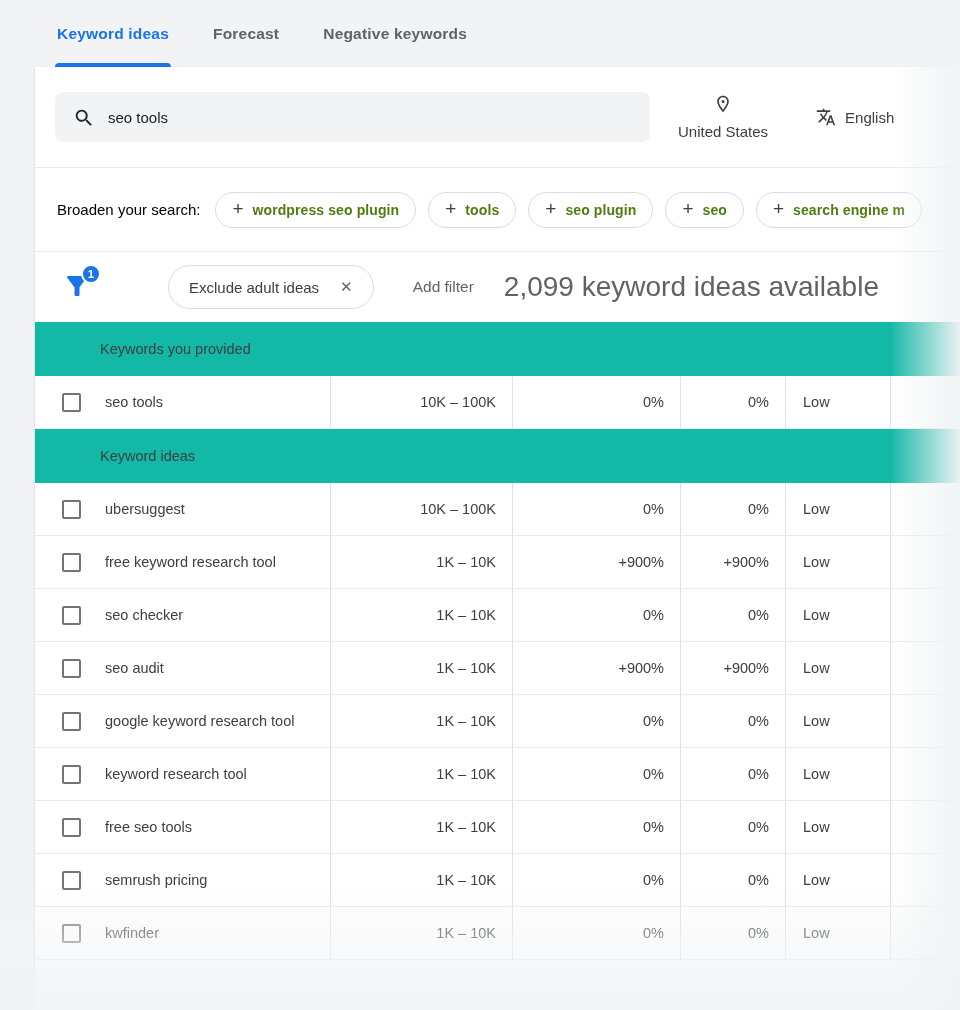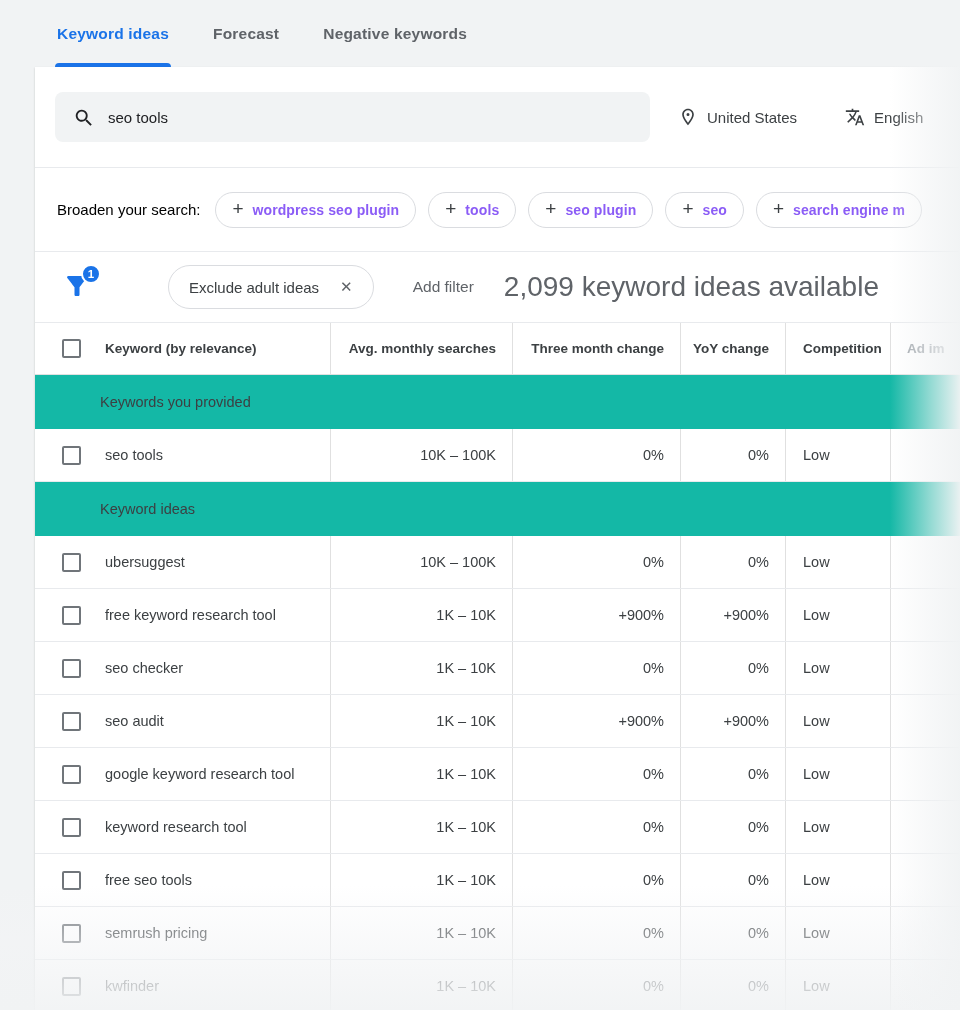--- a/index.html
+++ b/index.html
@@ -15,32 +15,32 @@
   .tab { position:relative; height:67px; display:flex; align-items:center; font-size:15.5px; font-weight:bold; color:#5f6368; letter-spacing:.2px; cursor:pointer; }
   .tab.active { color:#1a73e8; }
   .tab.active::after { content:""; position:absolute; left:-2px; right:-2px; bottom:0; height:4px; background:#1a73e8; border-radius:4px 4px 0 0; }
   
   .card { position:absolute; top:67px; left:35px; width:925px; bottom:0; background:#fff; box-shadow:0 1px 2px rgba(60,64,67,.25); overflow:hidden; }
   
   .search-row { height:101px; display:flex; align-items:center; padding:0 0 0 20px; border-bottom:1px solid #e8eaed; }
   .search-box { width:595px; height:50px; background:#f1f3f4; border-radius:8px; display:flex; align-items:center; padding:0 18px; gap:15px; }
   .search-box .q { font-size:15px; color:#202124; }
   .geo-item { display:flex; align-items:center; gap:9px; font-size:15px; color:#3c4043; cursor:pointer; white-space:nowrap; }
-  .geo-loc { margin-left:28px; }
+  .geo-loc { margin-left:28px;flex-direction:column; }
   .geo-lang { margin-left:48px; }
   .icon-18 { width:20px; height:20px; flex:0 0 auto; }
   .icon-18 svg { width:100%; height:100%; fill:#3c4043; }
   .search-icn svg { width:22px; height:22px; fill:#202124; }
   
   .broaden-row { height:84px; display:flex; align-items:center; padding-left:22px; border-bottom:1px solid #e8eaed; }
   .broaden-label { font-size:15px; color:#000000; margin-right:15px; white-space:nowrap; }
   .chips { display:flex; gap:12px; }
   .chip { height:36px; border:1px solid #dadce0; border-radius:18px; background:#fff; display:flex; align-items:center; gap:9px; padding:0 16px; cursor:pointer; white-space:nowrap; }
   .chip .plus { font-size:19px; font-weight:400; color:#3c4043; line-height:1; margin-top:-2px; }
-  .chip .chip-label { font-size:14px; font-weight:bold; color:#8b5cf6; letter-spacing:.1px; }
+  .chip .chip-label { font-size:14px; font-weight:bold; color:#4d7c0f; letter-spacing:.1px; }
   
   .filter-row { height:70px; display:flex; align-items:center; padding-left:27px; }
   .funnel-wrap { position:relative; width:30px; height:32px; cursor:pointer; }
   .funnel-wrap svg { width:30px; height:30px; fill:#1a73e8; }
   .funnel-badge { position:absolute; top:-7px; right:-9px; width:20px; height:20px; background:#1a73e8; border:2px solid #fff; border-radius:50%; color:#fff; font-size:11.5px; font-weight:bold; display:flex; align-items:center; justify-content:center; }
   .filter-chip { margin-left:76px; height:44px; border:1px solid #dadce0; border-radius:22px; display:flex; align-items:center; gap:21px; padding:0 20px; cursor:pointer; }
   .filter-chip .chip-label { font-size:15px; color:#3c4043; }
   .filter-chip .x { font-size:15px; color:#5f6368; }
   .add-filter { margin-left:39px; font-size:15.5px; color:#5f6368; cursor:pointer; white-space:nowrap; }
   .result-count { margin-left:30px; font-size:28px; color:#5f6368; white-space:nowrap; }
@@ -146,31 +146,20 @@
         <span class="funnel-badge">1</span>
       </div>
       <div class="filter-chip">
         <span class="chip-label">Exclude adult ideas</span>
         <span class="x">✕</span>
       </div>
       <span class="add-filter">Add filter</span>
       <span class="result-count">2,099 keyword ideas available</span>
     </div>
 
-    <div class="trow header-row">
-      <div class="c-key">
-        <span class="checkbox"></span>
-        <span>Keyword (by relevance)</span>
-      </div>
-      <div class="c-num c-avg">Avg. monthly searches</div>
-      <div class="c-num c-3mo">Three month change</div>
-      <div class="c-num c-yoy">YoY change</div>
-      <div class="c-comp">Competition</div>
-      <div class="c-ad">Ad im</div>
-    </div>
 
     <div id="table-body">
   <div class="section-band">
     <span>Keywords you provided</span>
   </div>
 
   <div class="trow data-row">
     <div class="c-key">
       <span class="checkbox"></span>
       <span>seo tools</span>

